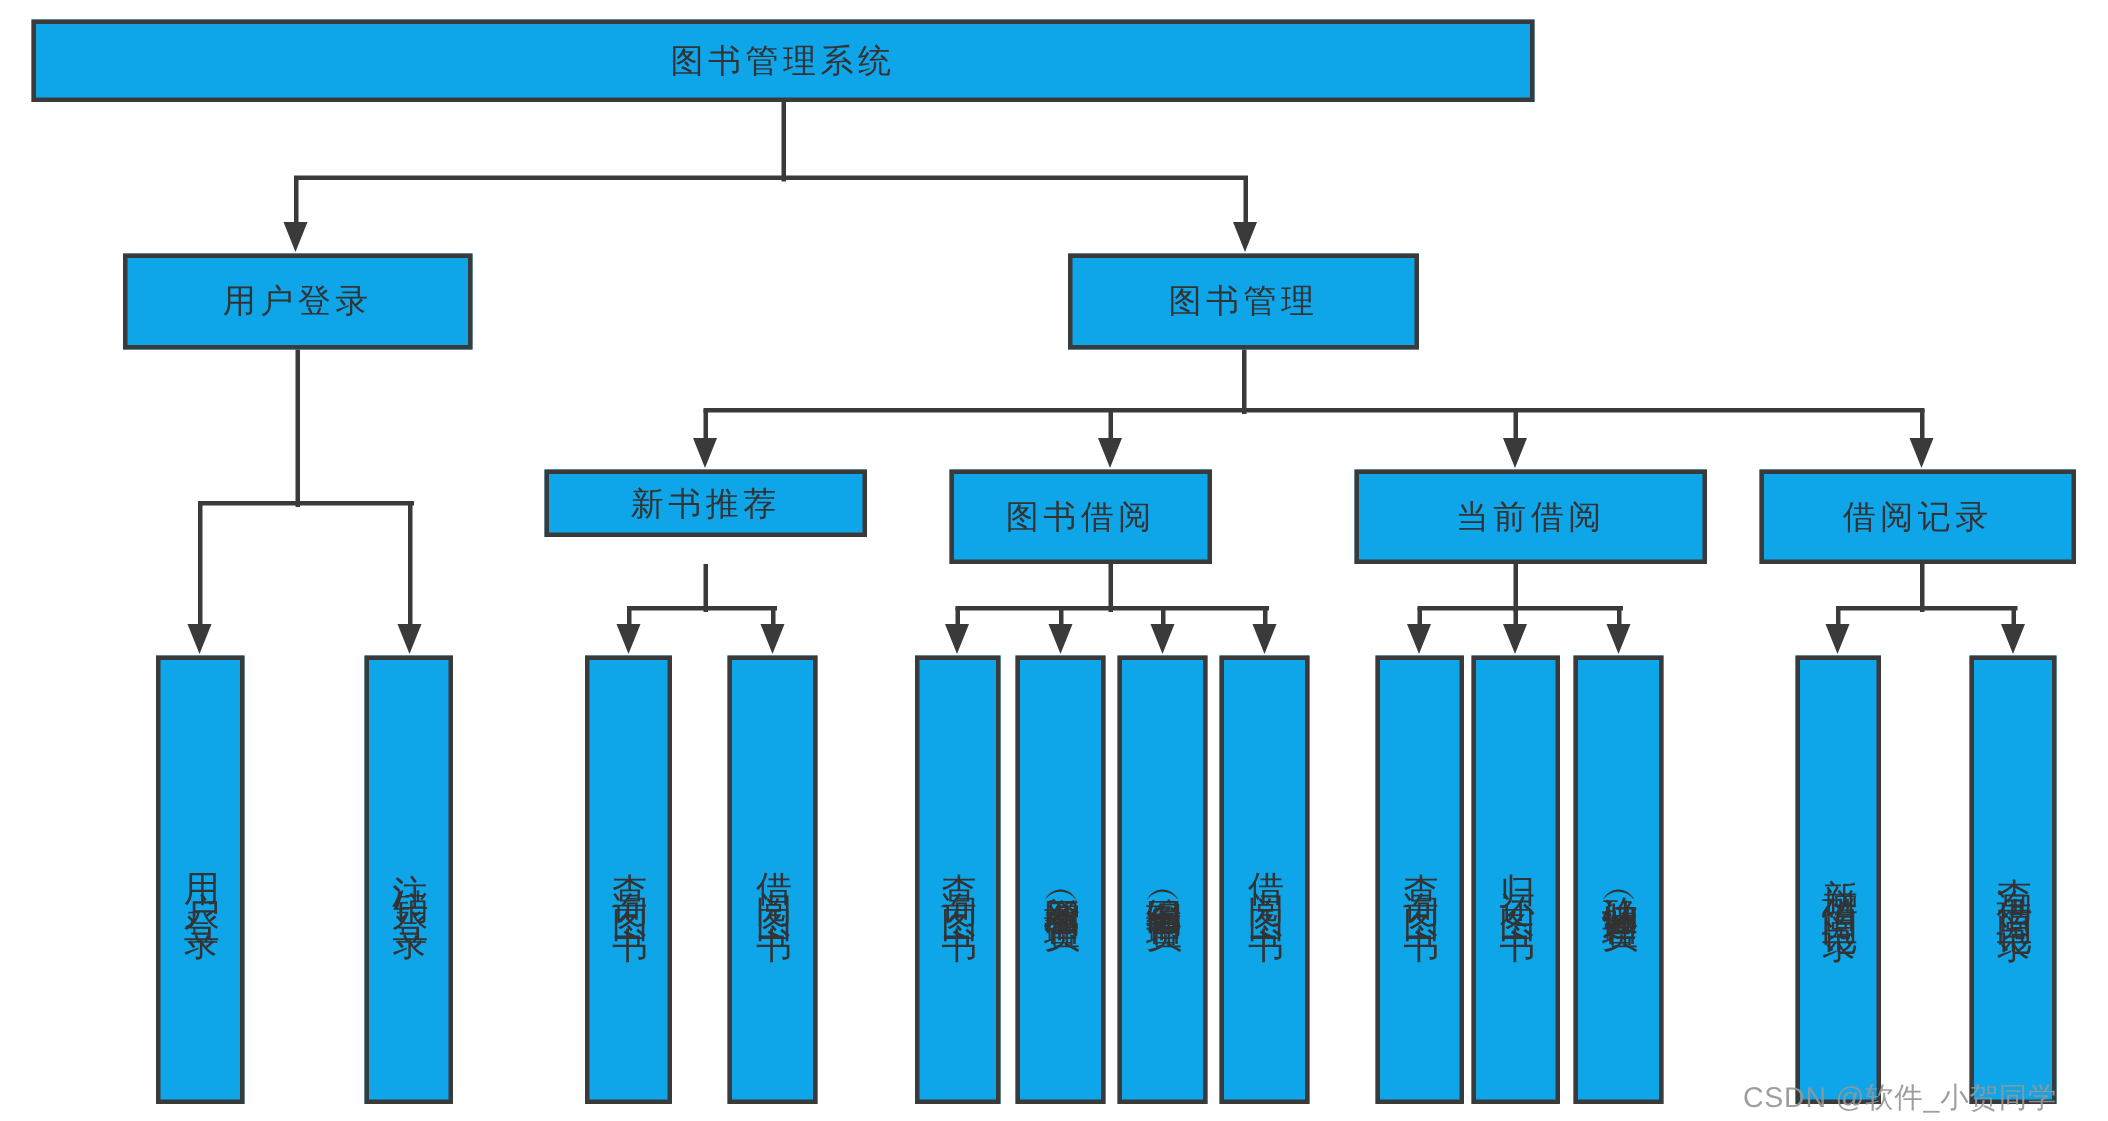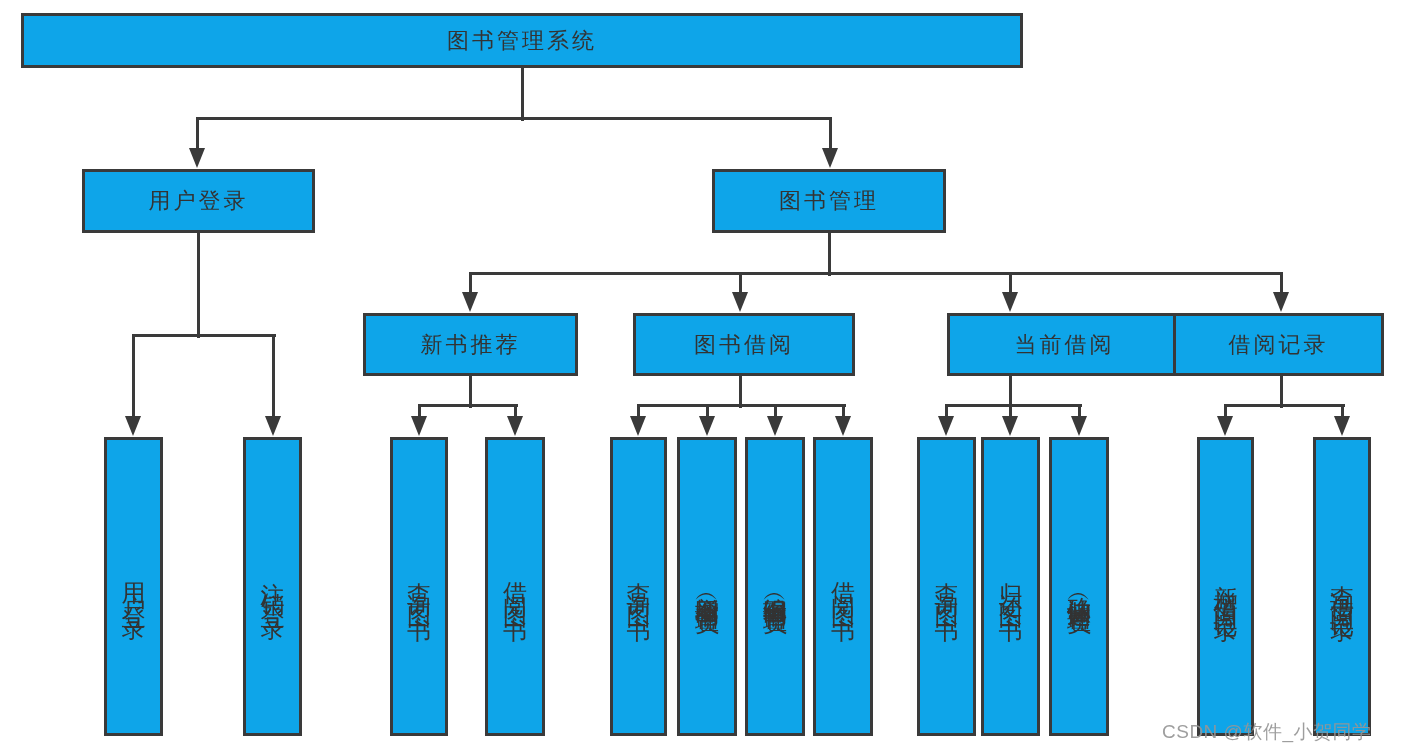--- a/index.html
+++ b/index.html
@@ -120,27 +120,27 @@
     <span class="htext">图书管理系统</span>
   </div>
 
   <div class="node" style="left:82px; top:169px; width:233px; height:64px;">
     <span class="htext">用户登录</span>
   </div>
   <div class="node" style="left:712px; top:169px; width:234px; height:64px;">
     <span class="htext">图书管理</span>
   </div>
 
-  <div class="node" style="left:363px; top:313px; width:215px; height:63px;">
+  <div class="node" style="left:363px; top:313px; width:215px; height:45px;">
     <span class="htext">新书推荐</span>
   </div>
-  <div class="node" style="left:633px; top:313px; width:222px; height:63px;">
+  <div class="node" style="left:633px; top:313px; width:175px; height:63px;">
     <span class="htext">图书借阅</span>
   </div>
-  <div class="node" style="left:903px; top:313px; width:235px; height:63px;margin-left:44px;">
+  <div class="node" style="left:903px; top:313px; width:235px; height:63px;">
     <span class="htext">当前借阅</span>
   </div>
   <div class="node" style="left:1173px; top:313px; width:211px; height:63px;">
     <span class="htext">借阅记录</span>
   </div>
 
   <div class="node leaf" style="left:104px; top:437px; width:59px; height:299px;">
     <span class="vtext" style="letter-spacing: 12px;">用户登录</span>
   </div>
   <div class="node leaf" style="left:243px; top:437px; width:59px; height:299px;">

